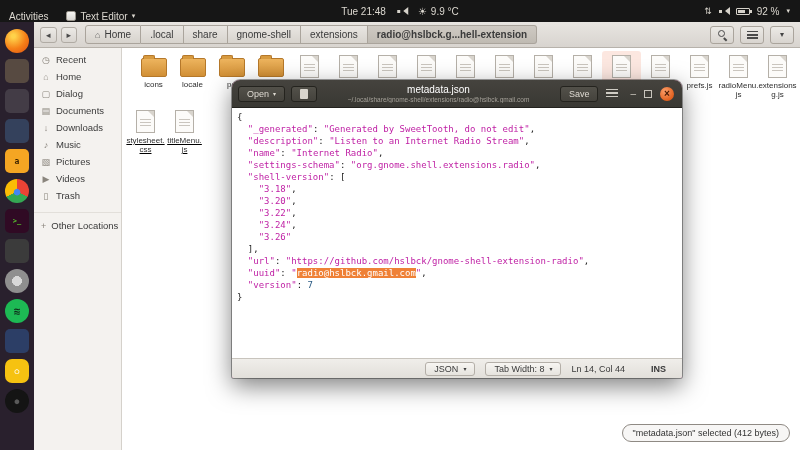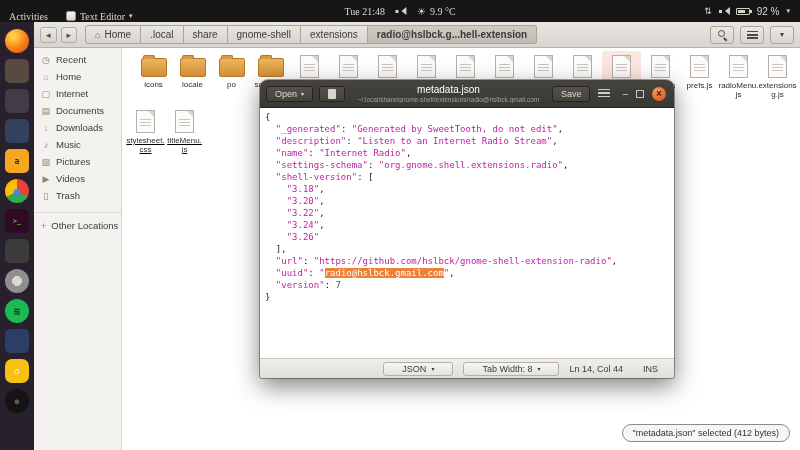--- a/index.html
+++ b/index.html
@@ -4,21 +4,21 @@
 <style>
   *{margin:0;padding:0;box-sizing:border-box;}
   html,body{background:#1b1318;}
   body{font-family:"Liberation Sans",sans-serif;}
   .screen{position:relative;width:800px;height:450px;background:#2c1e28;overflow:hidden;}
 
   
   .topbar{position:absolute;top:0;left:0;right:0;height:22px;background:#161616;color:#dcd8d0;
     font-size:10px;display:flex;align-items:stretch;z-index:60;}
   .tb-left{display:flex;align-items:stretch;}
-  .tb-item{display:flex;align-items:center;gap:4px;padding:16px 9px;white-space:nowrap;font-family:Liberation Serif, serif;}
+  .tb-item{display:flex;align-items:center;gap:4px;padding:16px 9px;white-space:nowrap;}
   .tb-center{position:absolute;left:50%;top:0;bottom:0;transform:translateX(-50%);
     display:flex;align-items:center;gap:2px;}
   .tb-right{margin-left:auto;display:flex;align-items:center;gap:7px;padding:0 10px;}
   .caret{font-size:7px;}
   .caret2{font-size:6px;}
   .appicon{width:10px;height:10px;background:linear-gradient(#f6f5f3,#d9d7d3);border-radius:2px;
     display:inline-block;border:1px solid #98948c;}
   .spk{display:inline-block;width:10px;height:10px;position:relative;}
   .spk::before{content:"";position:absolute;left:0;top:3.5px;width:3px;height:3.5px;background:#d6d2ca;}
   .spk::after{content:"";position:absolute;left:2px;top:0.5px;border:4.5px solid transparent;
@@ -98,21 +98,21 @@
     border-left:6px solid transparent;}
   .ficon-file::after{content:"";position:absolute;left:3px;top:8px;width:11px;height:9px;
     background:repeating-linear-gradient(to bottom,#cac5be 0 1px,transparent 1px 3px);}
   .flabel{font-size:8px;line-height:9px;color:#2e2e2e;text-align:center;}
   .fitem.selected{background:rgba(233,84,32,.14);border-radius:3px;}
   .fitem.selected .flabel{background:var(--accent,#e95420);color:#fff;border-radius:2px;padding:0 2px;}
   .toast{position:absolute;right:10px;bottom:8px;background:#f7f6f5;border:1px solid #8f8a84;
     border-radius:10px;padding:3px 10px;font-size:9px;color:#333;white-space:nowrap;}
 
   
-  .gwin{position:absolute;left:260px;top:80px;width:414px;height:298px;z-index:30;
+  .gwin{position:absolute;left:232px;top:80px;width:450px;height:298px;z-index:30;
     border-radius:8px 8px 2px 2px;box-shadow:0 8px 24px rgba(0,0,0,.5),0 0 0 1px rgba(0,0,0,.35);background:#f9a8d4;}
   .ghead{height:28px;background:linear-gradient(#45433e,#393833);border-bottom:1px solid #23221e;
     border-radius:8px 8px 0 0;display:flex;align-items:center;padding:0 6px;gap:6px;}
   .gbtn{background:linear-gradient(#53514a,#44423c);border:1px solid #24231e;color:#dedad2;
     font-size:9px;border-radius:3px;padding:2px 8px;display:flex;gap:4px;align-items:center;white-space:nowrap;}
   .newdoc{width:8px;height:10px;background:#d9d5cd;display:inline-block;border-radius:1px;}
   .gtitle{flex:1;text-align:center;color:#fff;line-height:1.15;overflow:hidden;min-width:0;}
   .gtitle .t{font-size:10px;font-weight:normal;}
   .gtitle .st{font-size:6.5px;color:#a5a199;white-space:nowrap;overflow:hidden;text-overflow:ellipsis;}
   .ham{width:12px;height:9px;background:repeating-linear-gradient(to bottom,#cfccc4 0 1.5px,transparent 1.5px 3.5px);
@@ -126,22 +126,22 @@
     font-family:"DejaVu Sans Mono","Liberation Mono",monospace;font-size:9px;line-height:12px;
     white-space:pre;color:#1a1a1a;overflow:hidden;background:#fff;}
   .seg-p{color:#1a1a1a;}
   .seg-s{color:var(--syntax_string,#bf1fa4);}
   .seg-n{color:var(--syntax_number,#2b5b84);}
   .seg-sel{color:#fff;background:var(--selection_highlight,#ef8137);}
   .gstatus{position:absolute;left:0;right:0;bottom:0;height:20px;background:linear-gradient(#f0eeea,#e2dfda);
     border-top:1px solid #c8c4bd;display:flex;align-items:center;justify-content:flex-end;gap:10px;
     padding:0 16px;font-size:9px;color:#3a3a3a;border-radius:0 0 2px 2px;}
   .sbtn{display:flex;align-items:center;gap:5px;border:1px solid #b4afa8;
-    background:linear-gradient(#f7f5f2,#e6e3de);border-radius:3px;padding:1px 18px;white-space:nowrap;}
-  .gmode{margin-left:10px;}
+    background:linear-gradient(#f7f5f2,#e6e3de);border-radius:3px;padding:1px 8px;white-space:nowrap;}
+  .gmode{margin-left:16px;font-weight:bold;}
 </style>
 </head>
 <body>
 
 <div class="screen">
 
   <div class="topbar">
     <div class="tb-left">
       <div class="tb-item">Activities</div>
       <div class="tb-item">
@@ -236,21 +236,21 @@
             <div class="side-item">
               <span class="side-icon">◷</span>
               <span class="side-label">Recent</span>
             </div>
             <div class="side-item">
               <span class="side-icon">⌂</span>
               <span class="side-label">Home</span>
             </div>
             <div class="side-item">
               <span class="side-icon">▢</span>
-              <span class="side-label">Internet</span>
+              <span class="side-label">Dialog</span>
             </div>
             <div class="side-item">
               <span class="side-icon">▤</span>
               <span class="side-label">Documents</span>
             </div>
             <div class="side-item">
               <span class="side-icon">↓</span>
               <span class="side-label">Downloads</span>
             </div>
             <div class="side-item">

